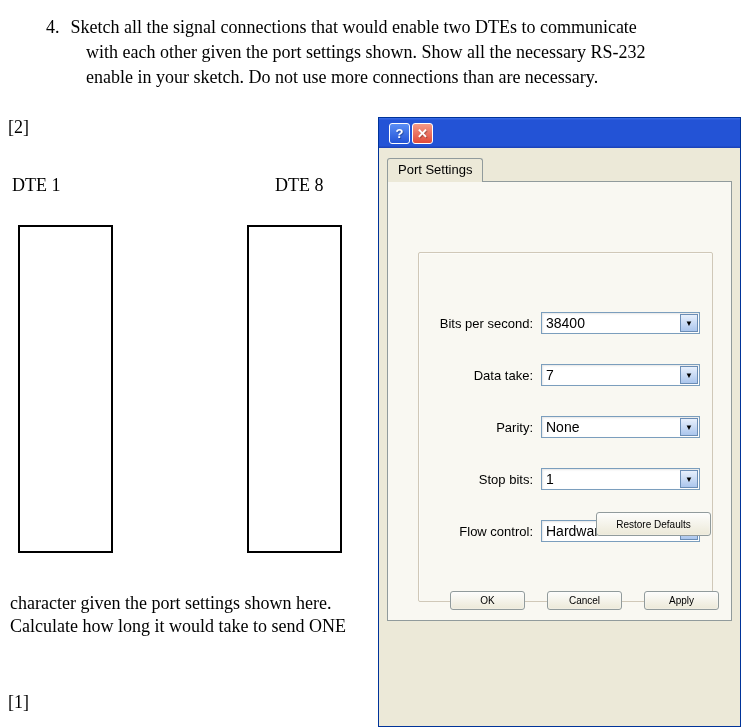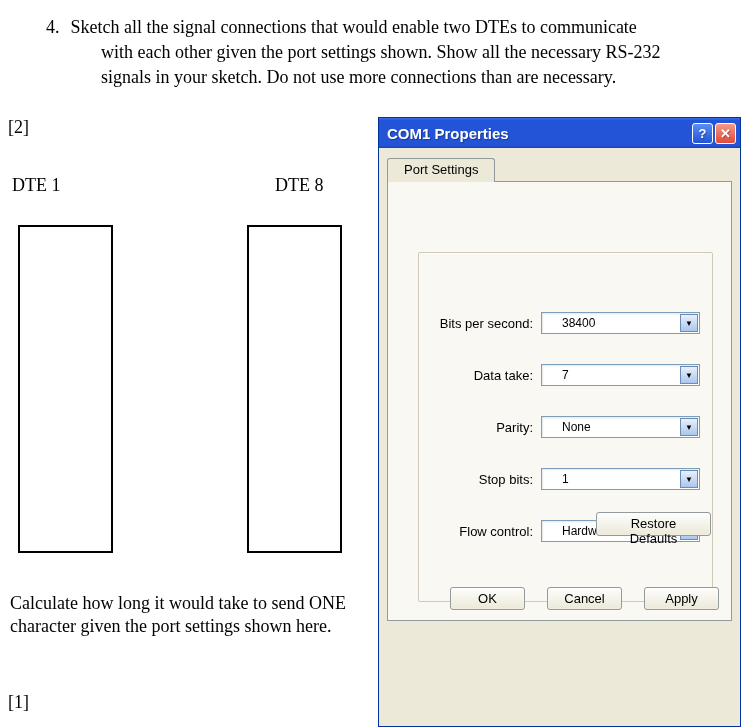--- a/index.html
+++ b/index.html
@@ -15,21 +15,21 @@
     .question-text {
       padding: 15px 30px 0 46px;
       font-size: 18px;
       line-height: 1.4;
     }
     .q-number {
       display: inline-block;
       width: 20px;
     }
     .q-indent {
-      margin-left: 55px;
+      margin-left: 40px;
     }
     .marker {
       font-size: 18px;
       position: absolute;
     }
     .marker-2 { top: 117px; left: 8px; }
     .marker-1 { top: 692px; left: 8px; }
     .dte-labels {
       position: absolute;
       top: 175px;
@@ -104,21 +104,21 @@
     }
     .tab-strip { 
       display: flex;
       height: 24px;
     }
     .tab {
       background: #ece9d8;
       border: 1px solid #919b9c;
       border-bottom: none;
       border-radius: 3px 3px 0 0;
-      padding: 3px 16px;
+      padding: 3px 10px;
       font-size: 13px;
       position: relative;
       z-index: 2;
       cursor: pointer;
     }
     .tab-panel {
       border: 1px solid #919b9c;
       background: #f9f8f2;
       height: 440px;
       margin-top: -1px;
@@ -154,22 +154,21 @@
       align-items: center;
       background: #fff;
       border: 1px solid #7b9ebd;
       box-shadow: inset 1px 1px 2px rgba(0,0,0,0.1);
       position: relative;
       cursor: pointer;
     }
     .field-value {
       flex: 1;
       padding: 0 4px;
-      font-size: 12px;
-      margin-left: 16px;
+      font-size: 14px;
     }
     .dropdown-arrow {
       width: 18px;
       height: 18px;
       margin: 1px;
       background: linear-gradient(to bottom, #e8f0fc, #abc6ed);
       border: 1px solid #6b8db5;
       display: flex;
       align-items: center;
       justify-content: center;
@@ -188,58 +187,57 @@
       bottom: 10px;
       right: 12px;
       display: flex;
       gap: 22px;
     }
     .xp-button {
       background: linear-gradient(to bottom, #fdfdfc, #ece9d8);
       border: 1px solid #919b9c;
       border-radius: 3px;
       padding: 3px 16px;
-      font-size: 13px;
+      font-size: 10px;
       font-family: Tahoma, Arial, sans-serif;
       cursor: pointer;
       min-width: 75px;
       box-shadow: inset 0 0 2px rgba(255,255,255,0.8);
     }
   </style>
 </head>
 <body>
 
 <div class="question-text">
   <span class="q-number">4.</span>
   <span>Sketch all the signal connections that would enable two DTEs to communicate</span>
   <div class="q-indent">with each other given the port settings shown.  Show all the necessary RS-232</div>
-  <div class="q-indent">signals in your sketch.  Do not use more connections than are necessary.</div>
+  <div class="q-indent">enable in your sketch.  Do not use more connections than are necessary.</div>
 </div>
 
 <div class="marker marker-2">[2]</div>
 <div class="marker marker-1">[1]</div>
 
 <div class="dte-labels">
   <span class="dte1-label">DTE 1</span>
   <span class="dte2-label">DTE 8</span>
 </div>
 
 <div class="dte-boxes">
   <div class="dte-box box1"></div>
   <div class="dte-box box2"></div>
 </div>
 
 <div class="calc-text">
+  <div>character given the port settings shown here.</div>
   <div>Calculate how long it would take to send ONE</div>
-  <div>character given the port settings shown here.</div>
 </div>
 
 <div class="dialog">
   <div class="titlebar">
-    <span class="titlebar-text">COM1 Properties</span>
     <div class="titlebar-btn help-btn">
       <span>?</span>
     </div>
     <div class="titlebar-btn close-btn">
       <span>✕</span>
     </div>
   </div>
 
   <div class="tab-area">
     <div class="tab-strip">

